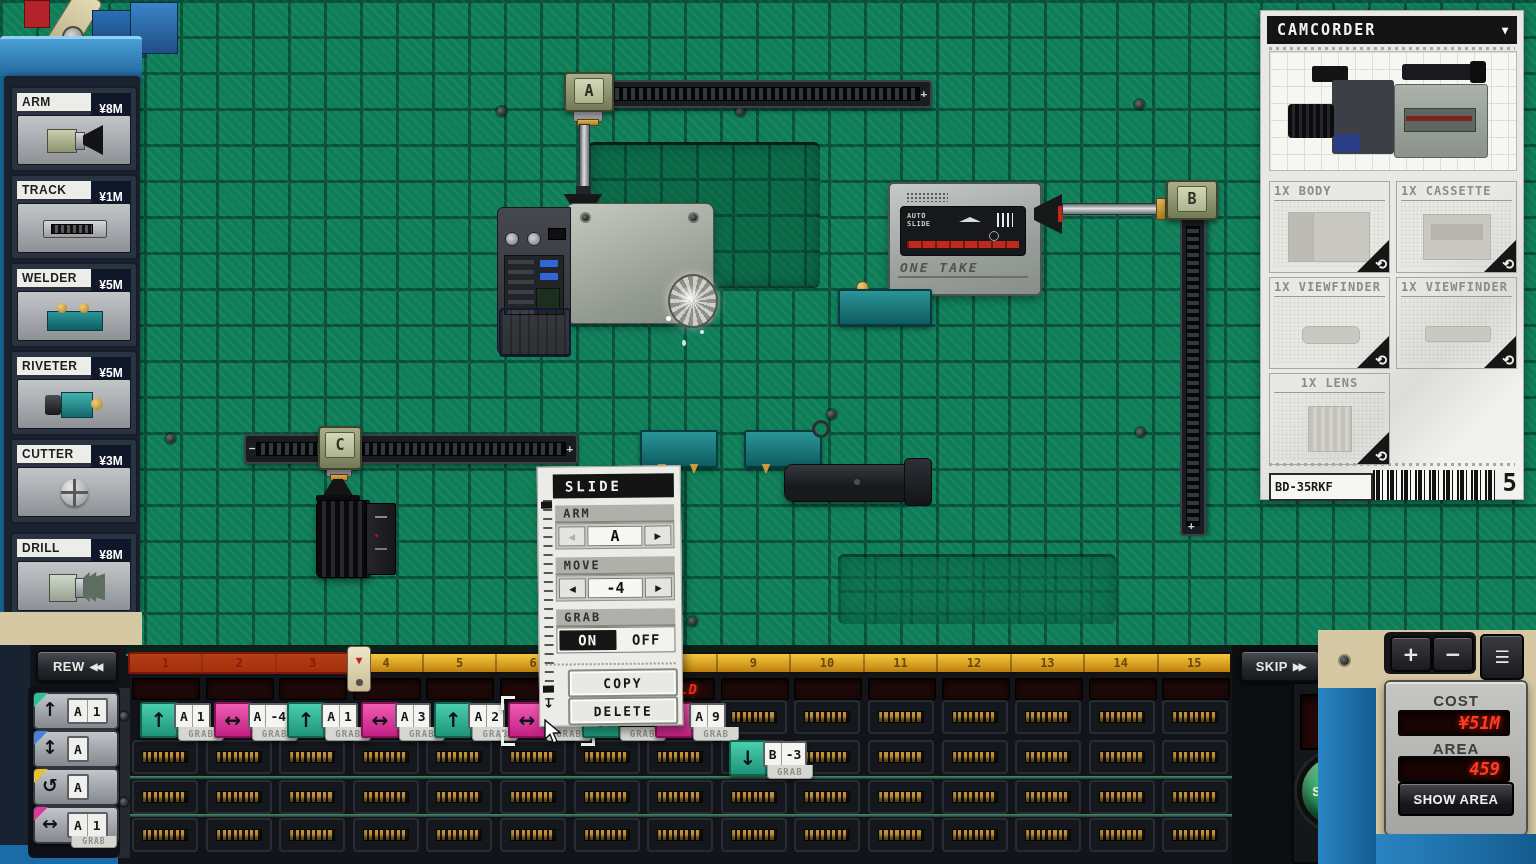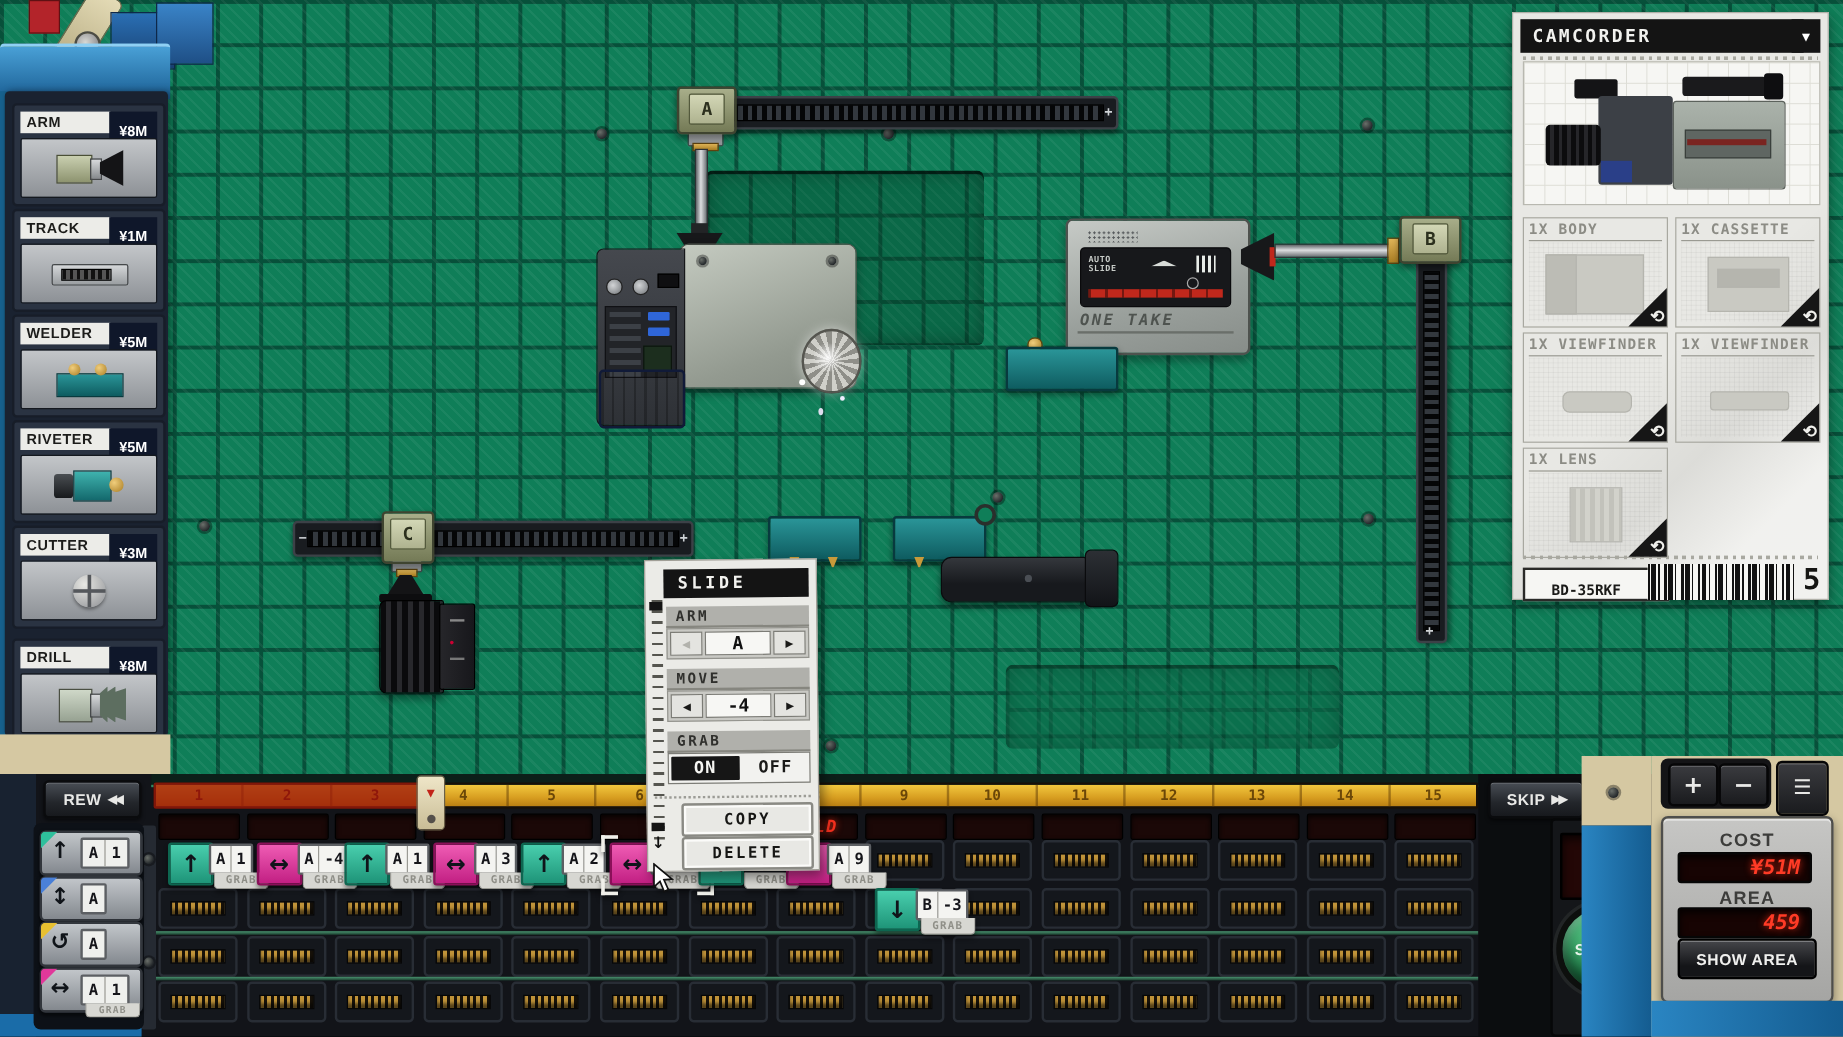--- a/index.html
+++ b/index.html
@@ -85,21 +85,21 @@
     background-image:linear-gradient(to right,#dddDD6 0 1px,rgba(0,0,0,0) 1px),linear-gradient(to bottom,#ddddd6 0 1px,rgba(0,0,0,0) 1px);background-size:17px 17px}
   .part-cell{position:absolute;width:119px;height:90px;border:1px solid #a8a8a0;background:#ececе8}
   .part-head{position:absolute;left:4px;top:2px;right:4px;height:16px;color:#8c8c85;font:bold 12px "DejaVu Sans Mono";
     letter-spacing:1px;border-bottom:1px solid #9a9a92;white-space:nowrap;overflow:hidden}
   .part-body{position:absolute;left:4px;top:20px;right:4px;bottom:4px;
     background-image:linear-gradient(to right,rgba(0,0,0,.04) 0 1px,rgba(0,0,0,0) 1px),linear-gradient(to bottom,rgba(0,0,0,.04) 0 1px,rgba(0,0,0,0) 1px);background-size:4px 4px}
   .rot-corner{position:absolute;right:0;bottom:0;width:0;height:0;border-left:32px solid rgba(0,0,0,0);border-bottom:32px solid #161616}
   .rot-glyph{position:absolute;right:2px;bottom:0;color:#f0f0ec;font:bold 14px "DejaVu Sans Mono"}
   .sketch{position:absolute;background:#c9c9c2;border:1px solid #b5b5ae}
   #model-box{position:absolute;left:8px;top:462px;width:96px;height:24px;background:#f6f6f3;border:2px solid #2a2a28;
-    display:flex;align-items:flex-end;padding-left:22px;font:bold 12px "DejaVu Sans Mono";color:#1a1a18}
+    display:flex;align-items:center;padding-left:4px;font:bold 12px "DejaVu Sans Mono";color:#1a1a18}
   #barcode{position:absolute;left:112px;top:459px;width:122px;height:30px;
     background:repeating-linear-gradient(90deg,#111 0 2px,#f6f6f3 2px 3px,#111 3px 7px,#f6f6f3 7px 9px,#111 9px 10px,#f6f6f3 10px 14px)}
   #queue-count{position:absolute;right:6px;top:458px;font:bold 24px "DejaVu Sans Mono";color:#161614}
 
   
   #deck{left:0;top:645px;width:1536px;height:219px;background:#121419}
   .btn-dark{background:linear-gradient(#494e55,#23262b 60%,#17191d);border:2px solid #0a0b0d;border-radius:5px;
     box-shadow:inset 0 1px 0 rgba(255,255,255,.25),0 2px 3px rgba(0,0,0,.5);color:#e8e8e6;
     display:flex;align-items:center;justify-content:center;gap:5px;font:bold 13px "Liberation Sans",sans-serif;letter-spacing:.5px}
   .btn-dark em{font-style:normal;font-size:10px;letter-spacing:-2px}
@@ -439,21 +439,21 @@
         <div class="rot-glyph">⟲</div>
       </div>
       <div class="part-cell" style="left: 135px; top: 266px;">
         <div class="part-head">1X VIEWFINDER</div>
         <div class="part-body">
           <div class="sketch" style="left:24px;top:28px;width:64px;height:14px;border-radius:3px"></div>
         </div>
         <div class="rot-corner"></div>
         <div class="rot-glyph">⟲</div>
       </div>
-      <div class="part-cell" style="left: 8px; top: 362px;">
+      <div class="part-cell" style="left: 8px; top: 362px; text-align: center;">
         <div class="part-head">1X LENS</div>
         <div class="part-body">
           <div class="sketch" style="left:34px;top:12px;width:42px;height:44px;background:repeating-linear-gradient(90deg,#c2c2bb 0 4px,#d2d2cb 4px 8px)"></div>
         </div>
         <div class="rot-corner"></div>
         <div class="rot-glyph">⟲</div>
       </div>
     </div>
 
   <div id="deck" class="abs"></div>

